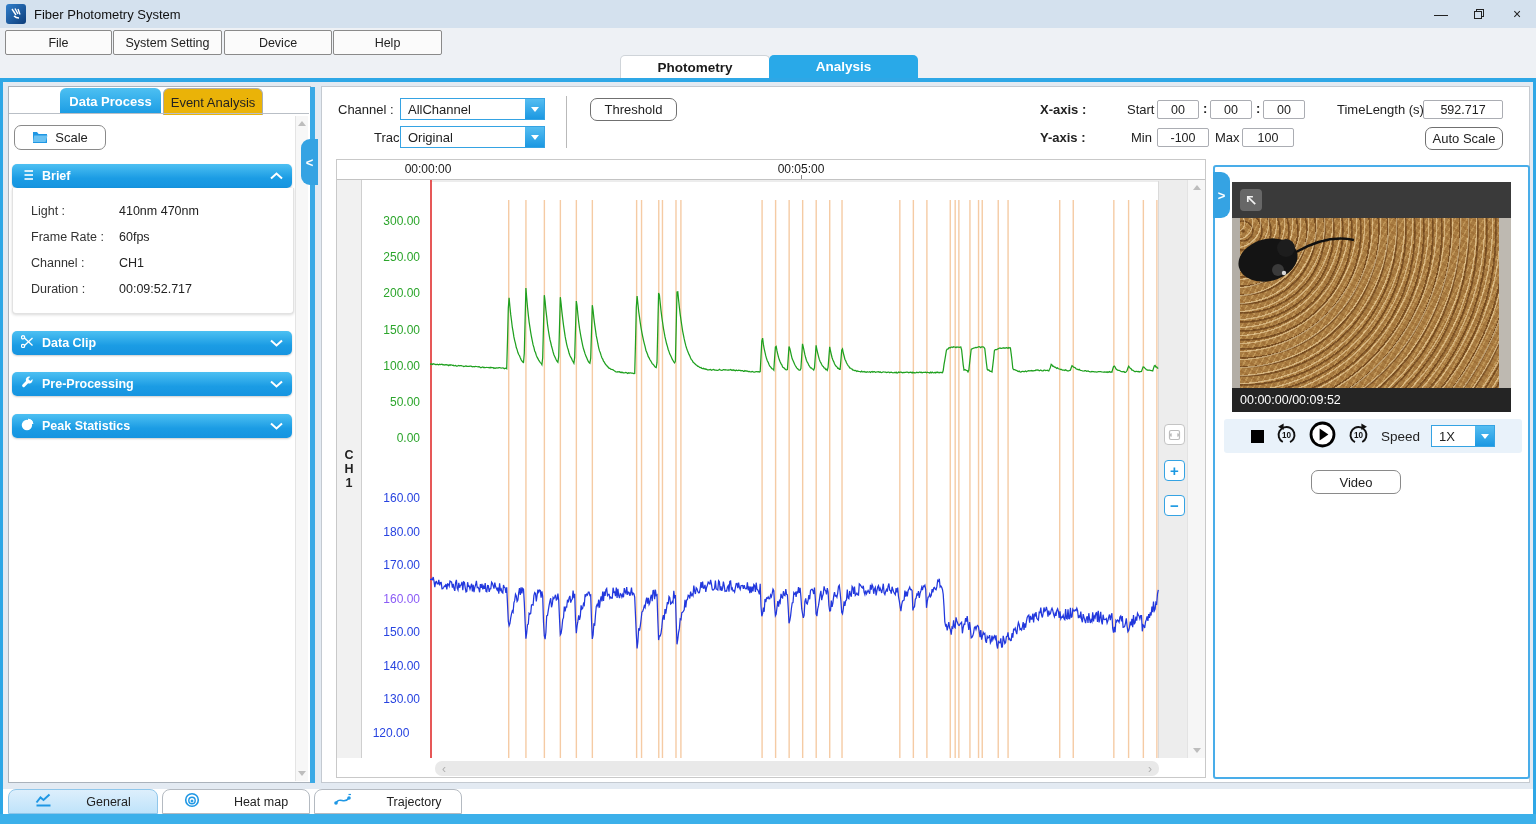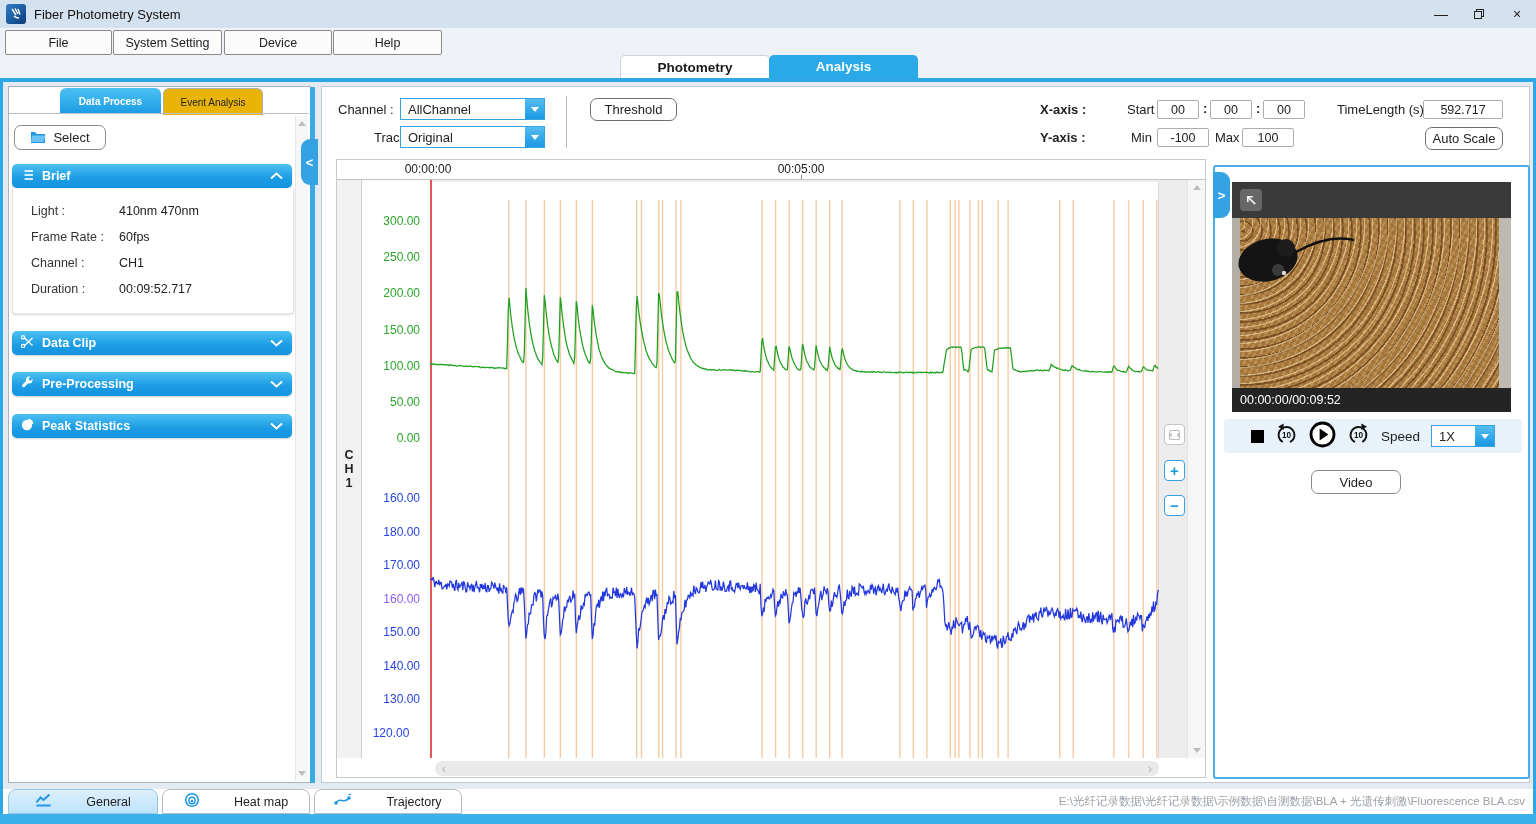--- a/index.html
+++ b/index.html
@@ -24,21 +24,21 @@
   #tab-underline{left:0;top:78px;width:1536px;height:4px;background:#2ea7e6;}
   .edge{background:#2ea7e6;}
   
   #sidebar{left:8px;top:86px;width:303px;height:697px;background:#fff;border:1px solid #aab2bb;box-sizing:border-box;}
   #main-panel{left:321px;top:86px;width:1209px;height:697px;background:#fff;border:1px solid #c4cad1;box-sizing:border-box;}
   #divider{left:310px;top:87px;width:5px;height:696px;background:#3aa9e6;}
   .handle{position:absolute;width:17px;height:46px;background:#35a3e3;color:#fff;font-weight:bold;
           display:flex;align-items:center;justify-content:center;font-size:13px;}
   
   .side-tab{position:absolute;top:88px;height:26px;display:flex;align-items:center;justify-content:center;
-            font-size:10px;border-radius:6px 6px 0 0;}
+            font-size:13px;border-radius:6px 6px 0 0;}
   #tab-data-process{left:60px;width:101px;background:linear-gradient(180deg,#4dc0f2,#1b9ce4);color:#fff;font-weight:bold;}
   #tab-event-analysis{left:163px;width:98px;background:#eab308;border:1px solid #a9aeb4;border-bottom:none;color:#222;}
   #sidebar-sep{left:9px;top:113px;width:300px;height:1px;background:#b9bfc6;}
   .btn{background:#fff;border:1px solid #707070;border-radius:7px;display:flex;align-items:center;justify-content:center;
        font-size:13px;color:#222;box-sizing:border-box;}
   #select-btn{left:14px;top:125px;width:92px;height:25px;gap:7px;border-color:#8a8a8a;}
   .sect-head{position:absolute;left:12px;width:280px;height:24px;border-radius:5px;color:#fff;font-weight:bold;
              font-size:12.5px;display:flex;align-items:center;padding:0 9px;box-sizing:border-box;gap:8px;
              background:linear-gradient(180deg,#4dc0f2 0%,#1b9ce4 60%,#1694e0 100%);box-shadow:0 1px 2px rgba(0,0,0,.2);}
   .sect-head .chev{margin-left:auto;}
@@ -157,21 +157,21 @@
   <div class="abs" id="sidebar"></div>
   <div class="side-tab" id="tab-data-process">Data Process</div>
   <div class="side-tab" id="tab-event-analysis">Event Analysis</div>
   <div class="abs" id="sidebar-sep"></div>
 
   <div class="abs btn" id="select-btn">
     <span><svg width="16" height="13" viewBox="0 0 16 13">
       <path d="M1 2 h4 l1.6 2 H15 v9 H1z" fill="#1f97e4"></path>
           <path d="M2.2 5.5 h13.3 l-2 6.5 H1z" fill="#6cc2f2"></path>
         </svg></span>
-    <span>Select</span>
+    <span>Scale</span>
   </div>
 
   <div class="sect-head" style="top:164px;">
     <span><svg width="13" height="12" viewBox="0 0 13 12">
           <g stroke="#fff" stroke-width="1.6">
             <line x1="0.8" y1="2" x2="0.8" y2="2"></line>
             <line x1="3.5" y1="2" x2="12" y2="2"></line>
             <line x1="0.8" y1="6" x2="0.8" y2="6"></line>
             <line x1="3.5" y1="6" x2="12" y2="6"></line>
             <line x1="0.8" y1="10" x2="0.8" y2="10"></line>
@@ -458,17 +458,16 @@
     </div>
     <div class="bottom-tab" id="tab-trajectory">
       <span><svg width="18" height="14" viewBox="0 0 18 14">
             <path d="M2 10 C6 3 10 12 15 5" stroke="#1f97e4" stroke-width="1.6" fill="none"></path>
             <circle cx="2" cy="10" r="1.8" fill="#1f97e4"></circle>
             <circle cx="15" cy="5" r="1.8" fill="#1f97e4"></circle>
             <path d="M14.5 1.5 l2.5 0" stroke="#1f97e4" stroke-width="1.2"></path>
           </svg></span>
       <span>Trajectory</span>
     </div>
-    <span id="file-path">E:\光纤记录数据\光纤记录数据\示例数据\自测数据\BLA + 光遗传刺激\Fluorescence BLA.csv</span>
   </div>
   <div class="abs" id="bottom-strip"></div>
 
 </div>
 
 </body></html>

